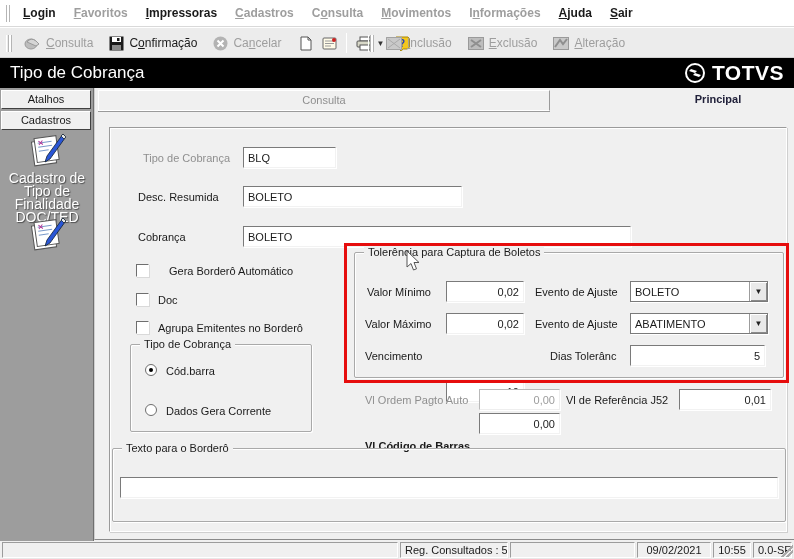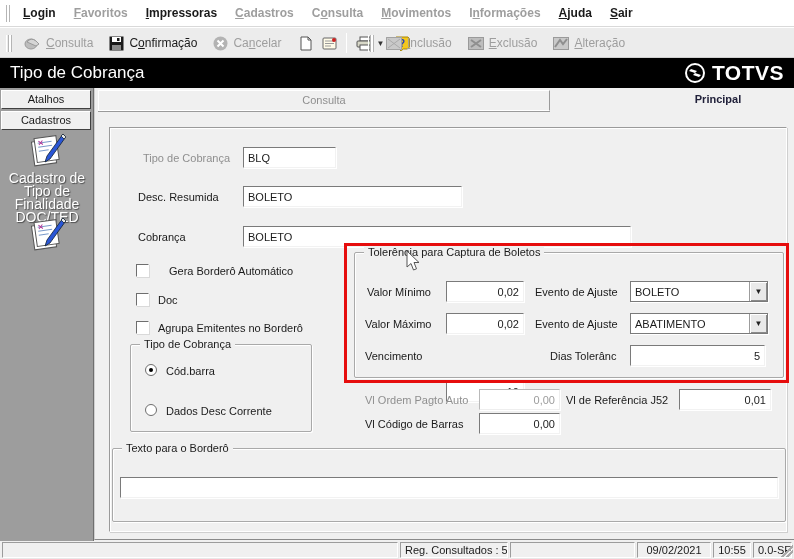--- a/index.html
+++ b/index.html
@@ -282,21 +282,21 @@
 
   <span class="cb" style="left:136px; top:321px;"></span>
   <span class="lbl" style="left:158px; top:322px;">Agrupa Emitentes no Borderô</span>
 
   <div class="gbox" style="left:130px; top:344px; width:182px; height:88px;">
     <span class="gtitle">Tipo de Cobrança</span>
   </div>
   <span class="radio selected" style="left:145px; top:364px;"></span>
   <span class="lbl" style="left:166px; top:365px;">Cód.barra</span>
   <span class="radio" style="left:145px; top:404px;"></span>
-  <span class="lbl" style="left:166px; top:405px;">Dados Desc Corrente</span>
+  <span class="lbl" style="left:166px; top:405px;">Dados Gera Corrente</span>
 
   <div class="gbox" style="left:354px; top:252px; width:430px; height:126px;">
     <span class="gtitle">Tolerência para Captura de Boletos</span>
   </div>
   <span class="lbl" style="left:367px; top:286px;">Valor Mínimo</span>
   <input class="tin num" style="left: 446px; top: 281px; width: 78px;" value="0,02">
   <span class="lbl" style="left:535px; top:286px;">Evento de Ajuste</span>
   <div class="combo" style="left:630px; top:281px; width:138px;">
     <span class="cval">BOLETO</span>
     <span class="cbtn">▼</span>
@@ -313,21 +313,21 @@
   <span class="lbl" style="left:365px; top:350px;">Vencimento</span>
   <input class="tin num" style="left: 446px; top: 345px; width: 78px; margin-top: 36px;" value="10">
   <span class="lbl" style="left:550px; top:350px;">Dias Tolerânc</span>
   <input class="tin num" style="left: 630px; top: 345px; width: 135px;" value="5">
 
   <span class="lbl gray" style="left:365px; top:394px;">Vl Ordem Pagto Auto</span>
   <input class="tin num dis" style="left: 479px; top: 389px; width: 81px;" value="0,00">
   <span class="lbl" style="left:566px; top:394px;">Vl de Referência J52</span>
   <input class="tin num" style="left: 679px; top: 389px; width: 92px;" value="0,01">
 
-  <span class="lbl" style="left:365px; top:418px;">Vl Código de Barras</span>
+  <span class="lbl" style="left:365px; top:440px;font-weight:bold;">Vl Código de Barras</span>
   <input class="tin num" style="left: 479px; top: 413px; width: 81px;" value="0,00">
 
   <div class="gbox" style="left:112px; top:448px; width:674px; height:74px;">
     <span class="gtitle">Texto para o Borderô</span>
   </div>
   <input class="tin" style="left: 120px; top: 477px; width: 658px;" value="">
 
   <div class="redbox"></div>
   <span class="cursor">
     <svg width="14" height="22" viewBox="0 0 14 22">

